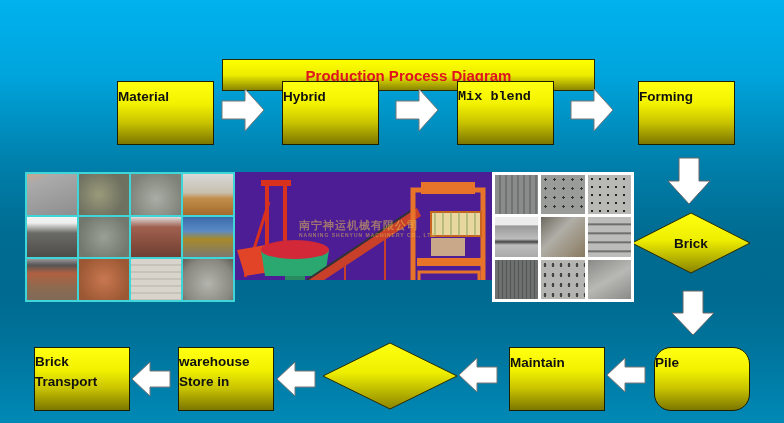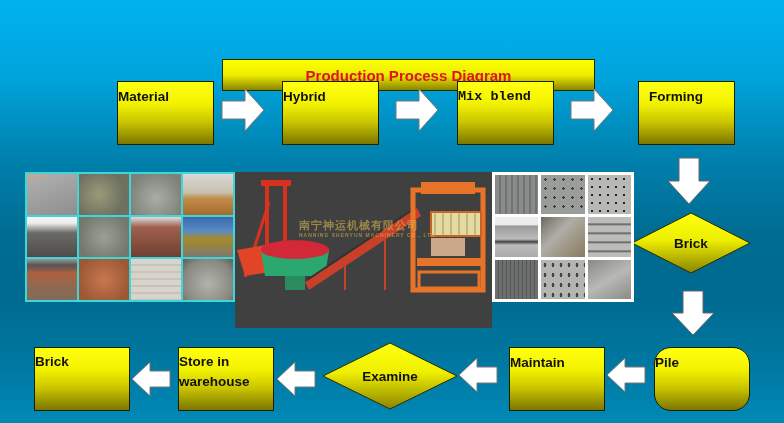--- a/index.html
+++ b/index.html
@@ -36,22 +36,22 @@
     .mat-grid {
       position: absolute; left: 25px; top: 172px; width: 210px; height: 130px;
       background: #3fd6d9; padding: 2px;
     }
     .mat-grid .cells {
       display: grid; grid-template-columns: repeat(4, 1fr); grid-template-rows: repeat(3, 1fr);
       gap: 2px; width: 100%; height: 100%;
     }
     .mat-grid .cell { width: 100%; height: 100%; }
     .machine-panel {
-      position: absolute; left: 235px; top: 172px; width: 257px; height: 156px;
-      background: #404040; overflow: hidden;
+      position: absolute; left: 235px; top: 172px; width: 257px; height: 108px;
+      background: #4c1d95; overflow: hidden;
     }
     .brick-grid {
       position: absolute; left: 492px; top: 172px; width: 142px; height: 130px;
       background: #fff; padding: 3px;
     }
     .brick-grid .cells {
       display: grid; grid-template-columns: repeat(3, 1fr); grid-template-rows: repeat(3, 1fr);
       gap: 3px; width: 100%; height: 100%;
     }
     .brick-grid .cell { width: 100%; height: 100%; }
@@ -71,21 +71,21 @@
 
 <div class="box" style="left:117px; top:81px;">
   <span>Material</span>
 </div>
 <div class="box" style="left:282px; top:81px;">
   <span>Hybrid</span>
 </div>
 <div class="box" style="left:457px; top:81px;font-family:Liberation Mono, monospace;">
   <span>Mix blend</span>
 </div>
-<div class="box" style="left:638px; top:81px;padding-left:10px;">
+<div class="box" style="left:638px; top:81px;">
   <span>Forming</span>
 </div>
 
 <svg class="arrow" style="left:221px; top:88px;" width="44" height="44" viewBox="0 0 44 44">
   <polygon points="1,13 24,13 24,1 43,22 24,43 24,31 1,31" fill="#fff" stroke="#777" stroke-width="1"></polygon>
 </svg>
 <svg class="arrow" style="left:395px; top:88px;" width="44" height="44" viewBox="0 0 44 44">
   <polygon points="1,13 24,13 24,1 43,22 24,43 24,31 1,31" fill="#fff" stroke="#777" stroke-width="1"></polygon>
 </svg>
 <svg class="arrow" style="left:570px; top:88px;" width="44" height="44" viewBox="0 0 44 44">
@@ -134,38 +134,38 @@
   <svg width="136" height="68" viewBox="0 0 136 68">
     <defs>
       <linearGradient id="dg2" x1="0" y1="0" x2="0" y2="1">
         <stop offset="0" stop-color="#ffff10"></stop>
         <stop offset="0.45" stop-color="#eeee00"></stop>
         <stop offset="1" stop-color="#8a8400"></stop>
       </linearGradient>
     </defs>
     <polygon points="68,1 135,34 68,67 1,34" fill="url(#dg2)" stroke="#2a2a00" stroke-width="1"></polygon>
   </svg>
-  <span>Examine</span>
 </div>
 
 <svg class="arrow" style="left:276px; top:361px;" width="40" height="36" viewBox="0 0 40 36">
   <polygon points="39,10 19,10 19,1 1,18 19,35 19,26 39,26" fill="#fff" stroke="#777" stroke-width="1"></polygon>
 </svg>
 
 <div class="box two-line" style="left:178px; top:347px; width:96px;">
+  <div>warehouse</div>
   <div>Store in</div>
-  <div>warehouse</div>
 </div>
 
 <svg class="arrow" style="left:131px; top:361px;" width="40" height="36" viewBox="0 0 40 36">
   <polygon points="39,10 19,10 19,1 1,18 19,35 19,26 39,26" fill="#fff" stroke="#777" stroke-width="1"></polygon>
 </svg>
 
 <div class="box two-line" style="left:34px; top:347px; width:96px;">
   <div>Brick</div>
+  <div>Transport</div>
 </div>
 
 <div class="mat-grid">
   <div class="cells">
     <div class="cell" style="background:linear-gradient(160deg,#c9a890 0%,#aaa 20%,#8e8e8e 100%);"></div>
     <div class="cell" style="background:radial-gradient(circle at 40% 50%,#9a9a7a,#6e7060 70%);"></div>
     <div class="cell" style="background:radial-gradient(circle at 50% 60%,#a9ada5,#7d8178 80%);"></div>
     <div class="cell" style="background:linear-gradient(to bottom,#d8d8d8 0%,#c8c0b0 45%,#c28c4a 60%,#a46c2c 100%);"></div>
     <div class="cell" style="background:linear-gradient(to bottom,#f4f4f4 0%,#eee 15%,#6a6a66 40%,#4e4c48 100%);"></div>
     <div class="cell" style="background:radial-gradient(circle at 50% 50%,#9aa096,#72786e 80%);"></div>

